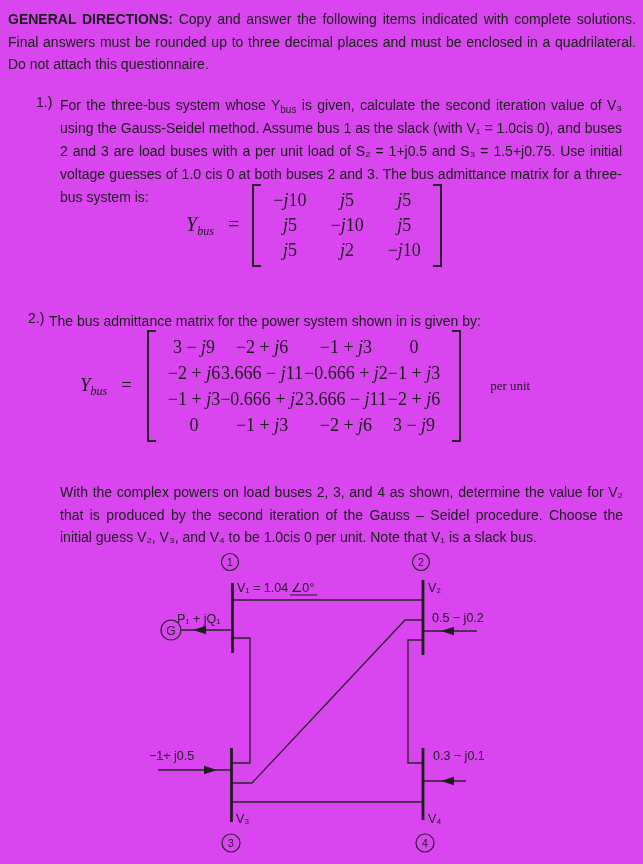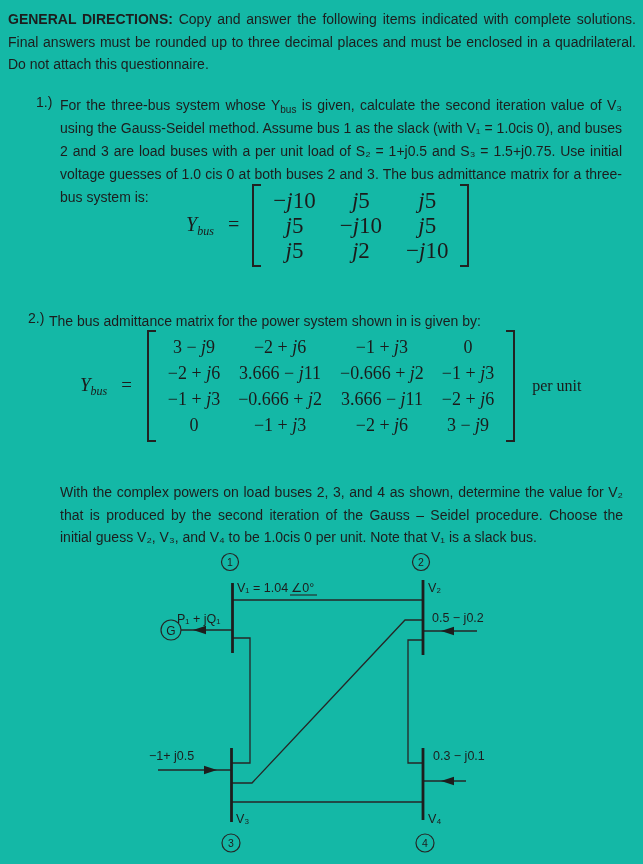--- a/index.html
+++ b/index.html
@@ -1,18 +1,18 @@
 <!DOCTYPE html>
 <html><head>
 <meta charset="utf-8">
 <style>
   html,body { margin:0; padding:0; background:#e8e8e8; }
   .page {
     position:relative; width:643px; height:864px; margin:0 auto;
-    background:#14b8a6; color:#1d1d1d; overflow:hidden;
+    background:#d946ef; color:#1d1d1d; overflow:hidden;
     font-family:"Liberation Sans","DejaVu Sans",sans-serif;
   }
   .abs { position:absolute; }
   .body-text { font-size:14px; line-height:22.5px; }
   .just { text-align:justify; }
   .body-text sub { font-size:10px; line-height:0; vertical-align:-3px; }
   .item-num { font-size:14px; }
 
   
   .matrix-wrap {
@@ -22,25 +22,25 @@
   .mx-label { white-space:nowrap;font-style:italic; }
   .m1 .mx-label { font-size:20px; margin-right:12px; }
   .m2 .mx-label { font-size:19px; margin-right:14px; }
   .mx-label sub { font-size:12px; vertical-align:-4px; }
   .mx-eq { margin-left:8px; }
   .brk { width:7px; align-self:stretch; }
   .brk-l { border-left:2px solid #222; border-top:2px solid #222; border-bottom:2px solid #222; }
   .brk-r { border-right:2px solid #222; border-top:2px solid #222; border-bottom:2px solid #222; }
   .mx-grid { display:grid; align-content:center; padding:4px 12px; }
   .m1 .mx-grid { grid-template-columns:repeat(3,auto); column-gap:24px; }
-  .m2 .mx-grid { grid-template-columns:repeat(4,auto); column-gap:18px; }
+  .m2 .mx-grid { grid-template-columns:repeat(4,auto); }
   .mx-cell { text-align:center; white-space:nowrap; }
-  .m1 .mx-cell { font-size:23px; line-height:25px;text-align:center; }
+  .m1 .mx-cell { font-size:18px; line-height:25px;text-align:center; }
   .m2 .mx-cell { font-size:18px; line-height:26px; }
-  .per-unit { font-size:16px; margin-left:17px; white-space:nowrap; }
+  .per-unit { font-size:13px; margin-left:29px; white-space:nowrap; }
 
   
   svg text {
     font-family:"Liberation Sans","DejaVu Sans",sans-serif;
     fill:#1d1d1d;
   }
   .dg-label { font-size:12.5px; }
   .dg-num { font-size:10.5px; }
   .dg-g { font-size:12px; }
 </style>

